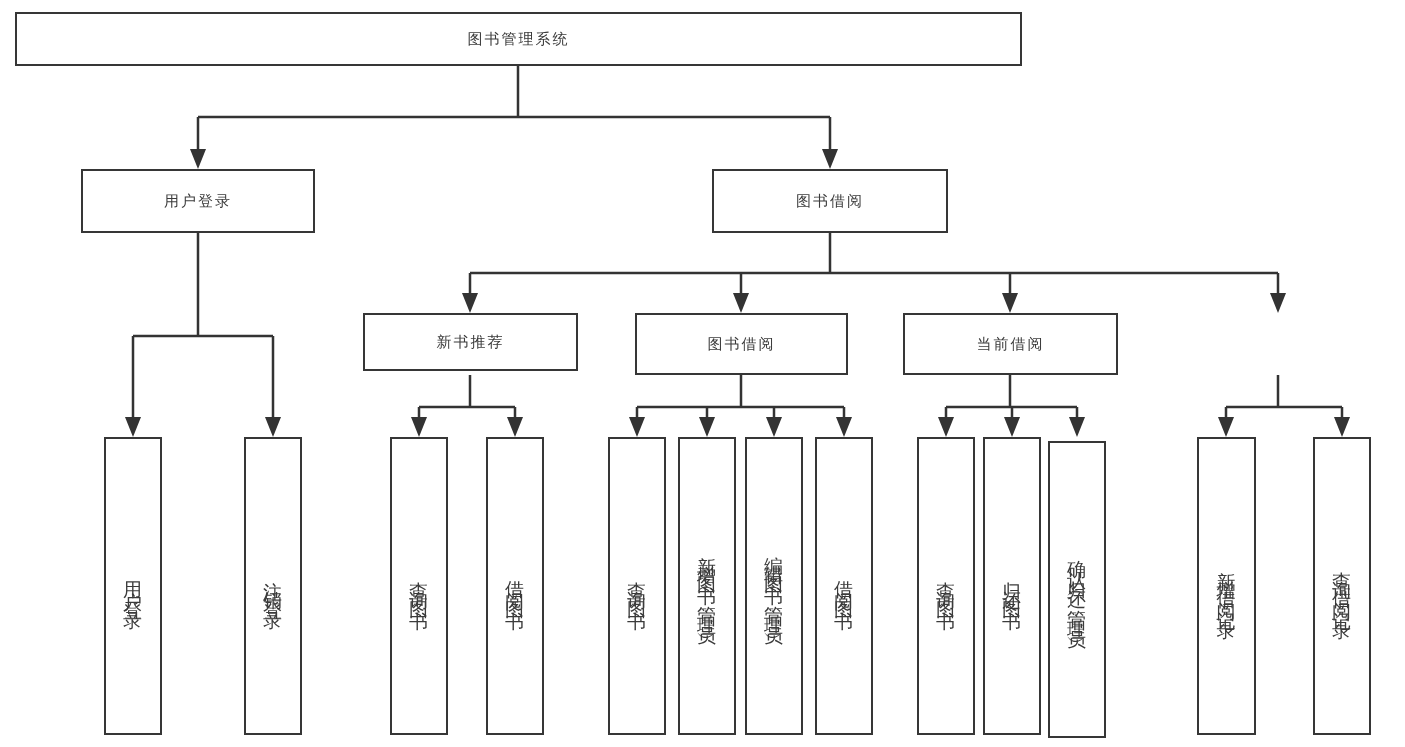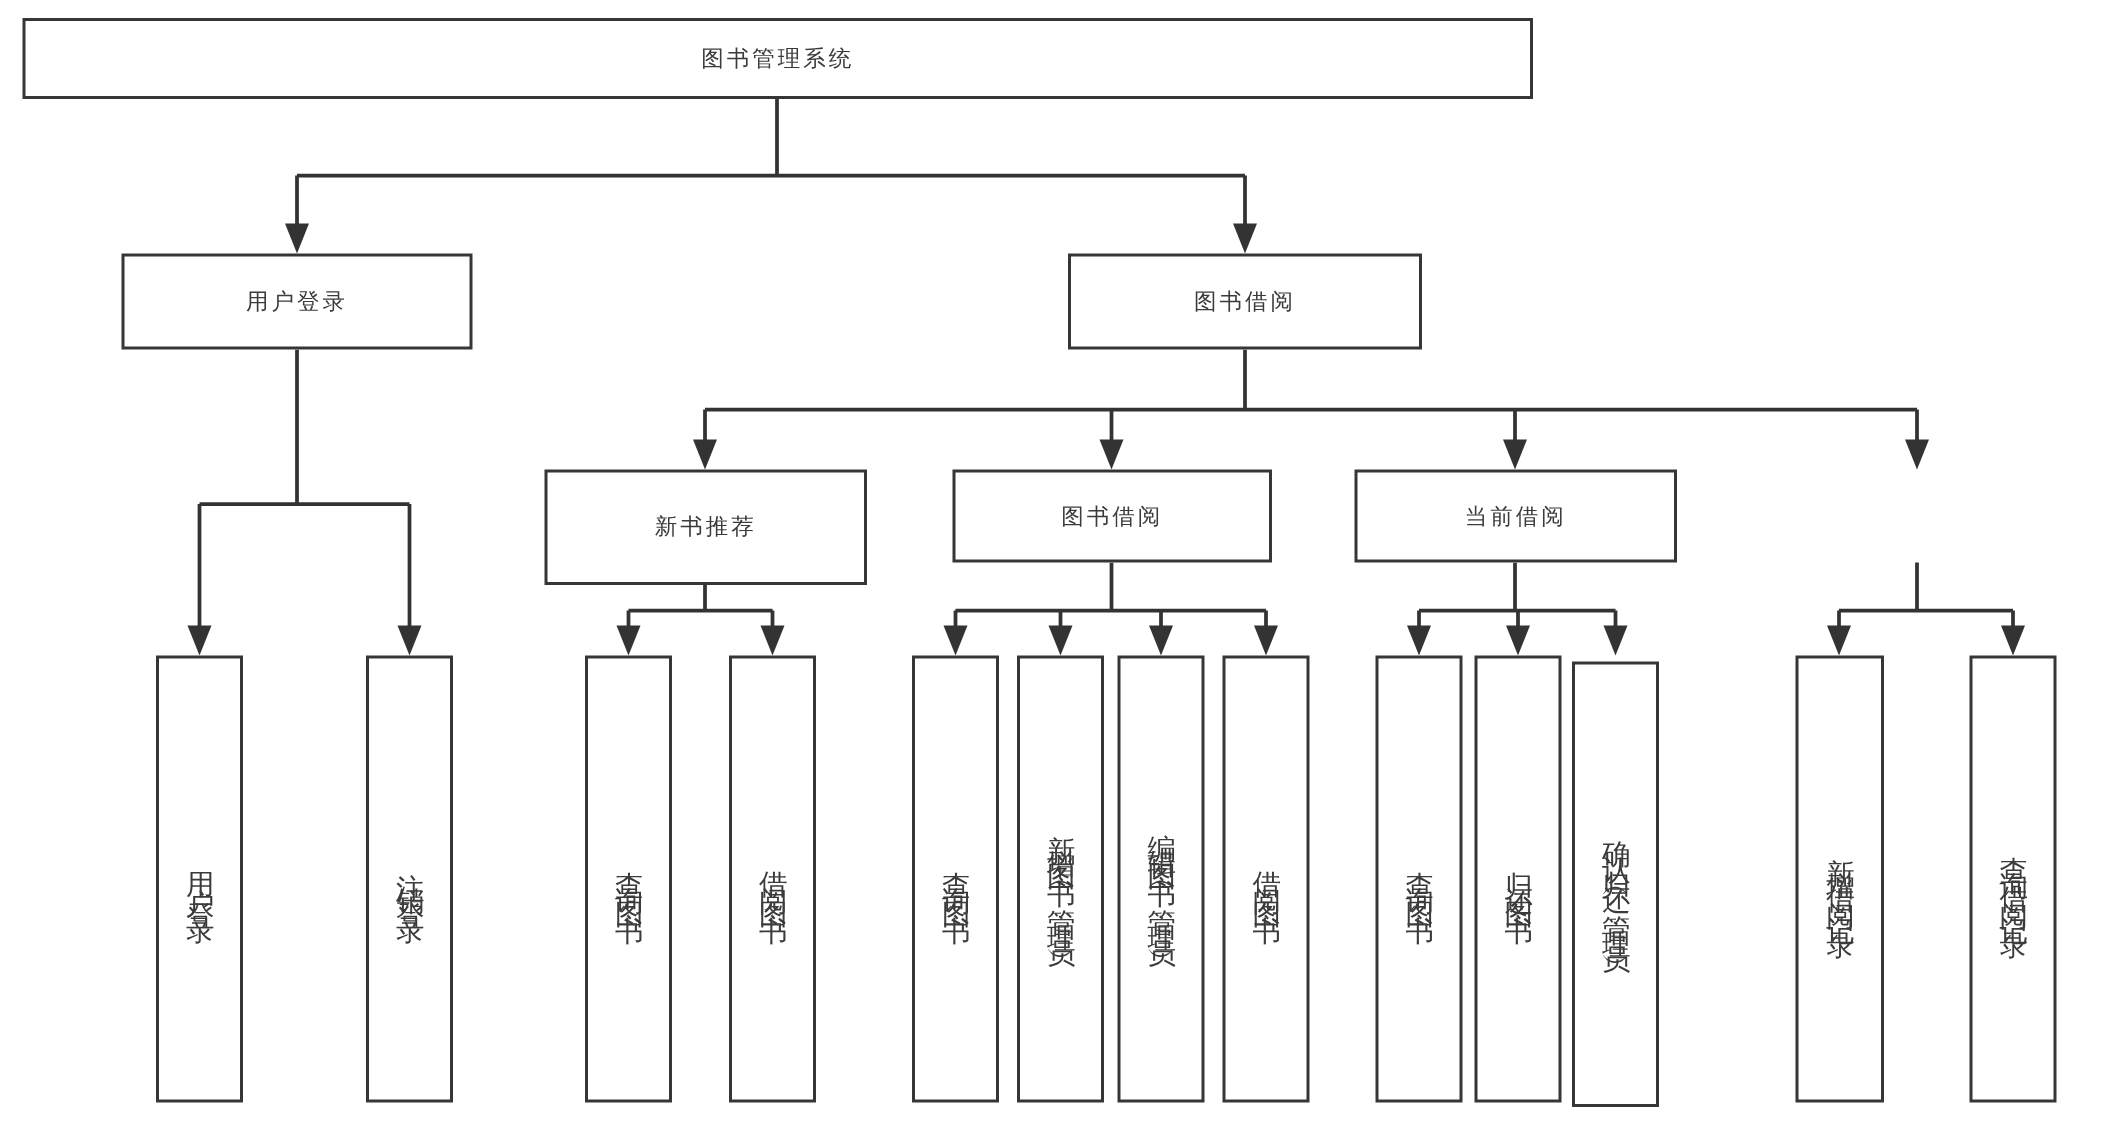--- a/index.html
+++ b/index.html
@@ -70,21 +70,21 @@
     <span>图书管理系统</span>
   </div>
 
   <div class="node h" style="left:81px;top:169px;width:234px;height:64px">
     <span>用户登录</span>
   </div>
   <div class="node h" style="left:712px;top:169px;width:236px;height:64px">
     <span>图书借阅</span>
   </div>
 
-  <div class="node h" style="left:363px;top:313px;width:215px;height:77px">
+  <div class="node h" style="left:363px;top:313px;width:215px;height:58px">
     <span>新书推荐</span>
   </div>
   <div class="node h" style="left:903px;top:313px;width:215px;height:62px">
     <span>当前借阅</span>
   </div>
   <div class="node h" style="left:635px;top:313px;width:213px;height:62px">
     <span>图书借阅</span>
   </div>
 
   <div class="node v" style="left:104px;top:437px;width:58px;height:298px">

